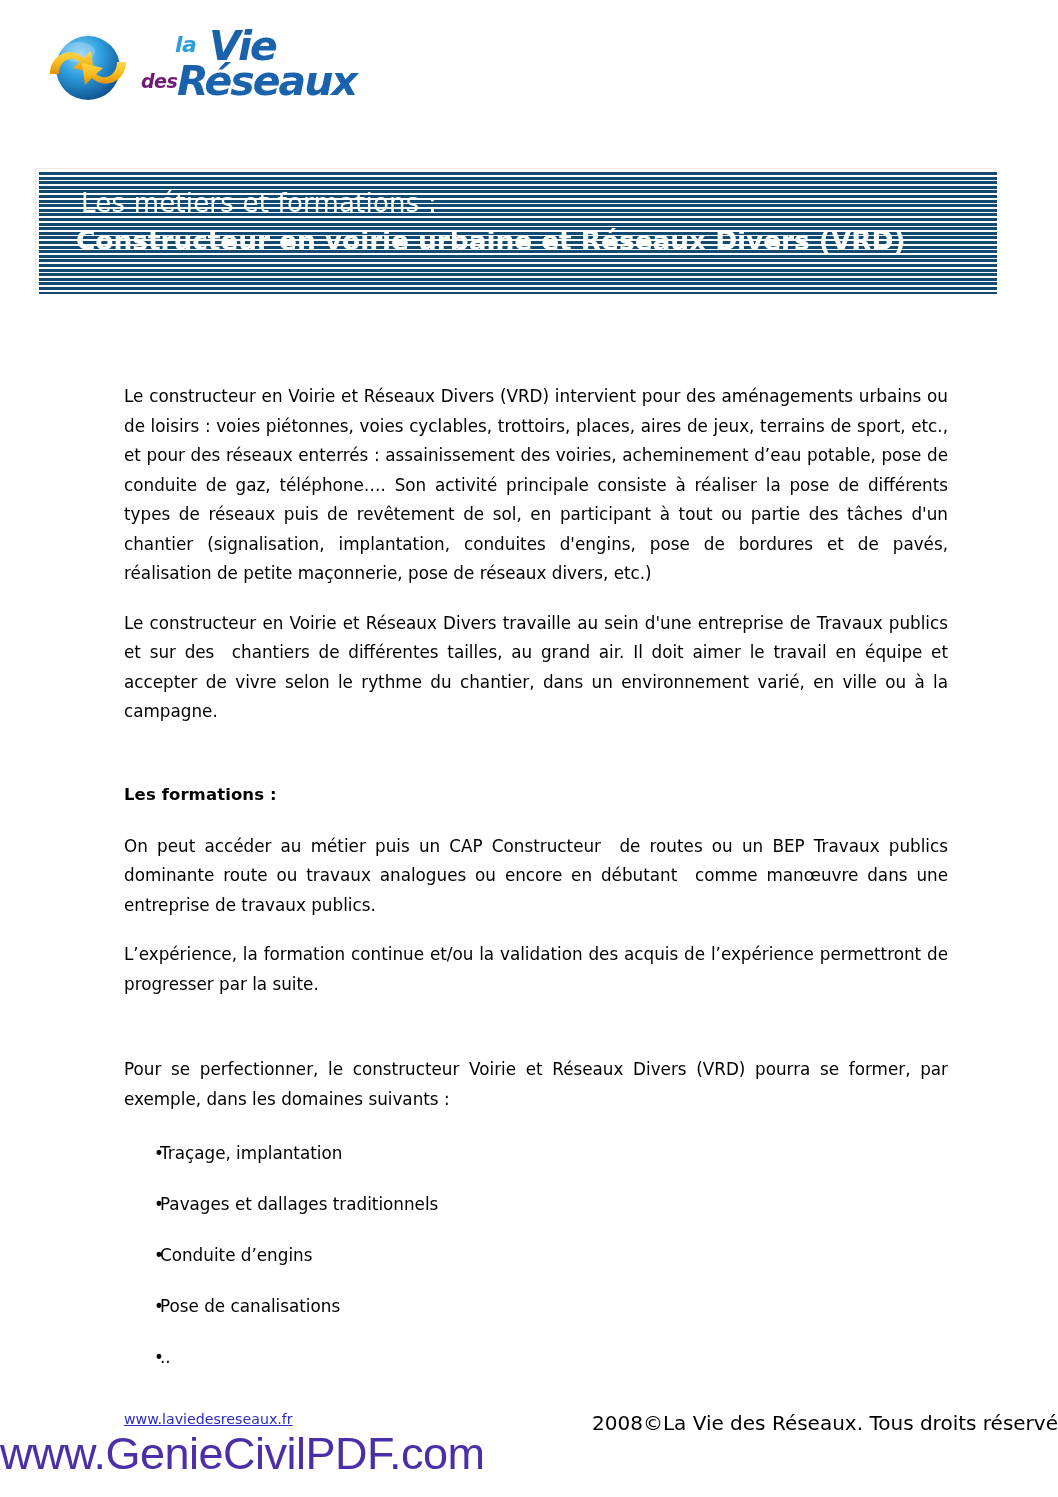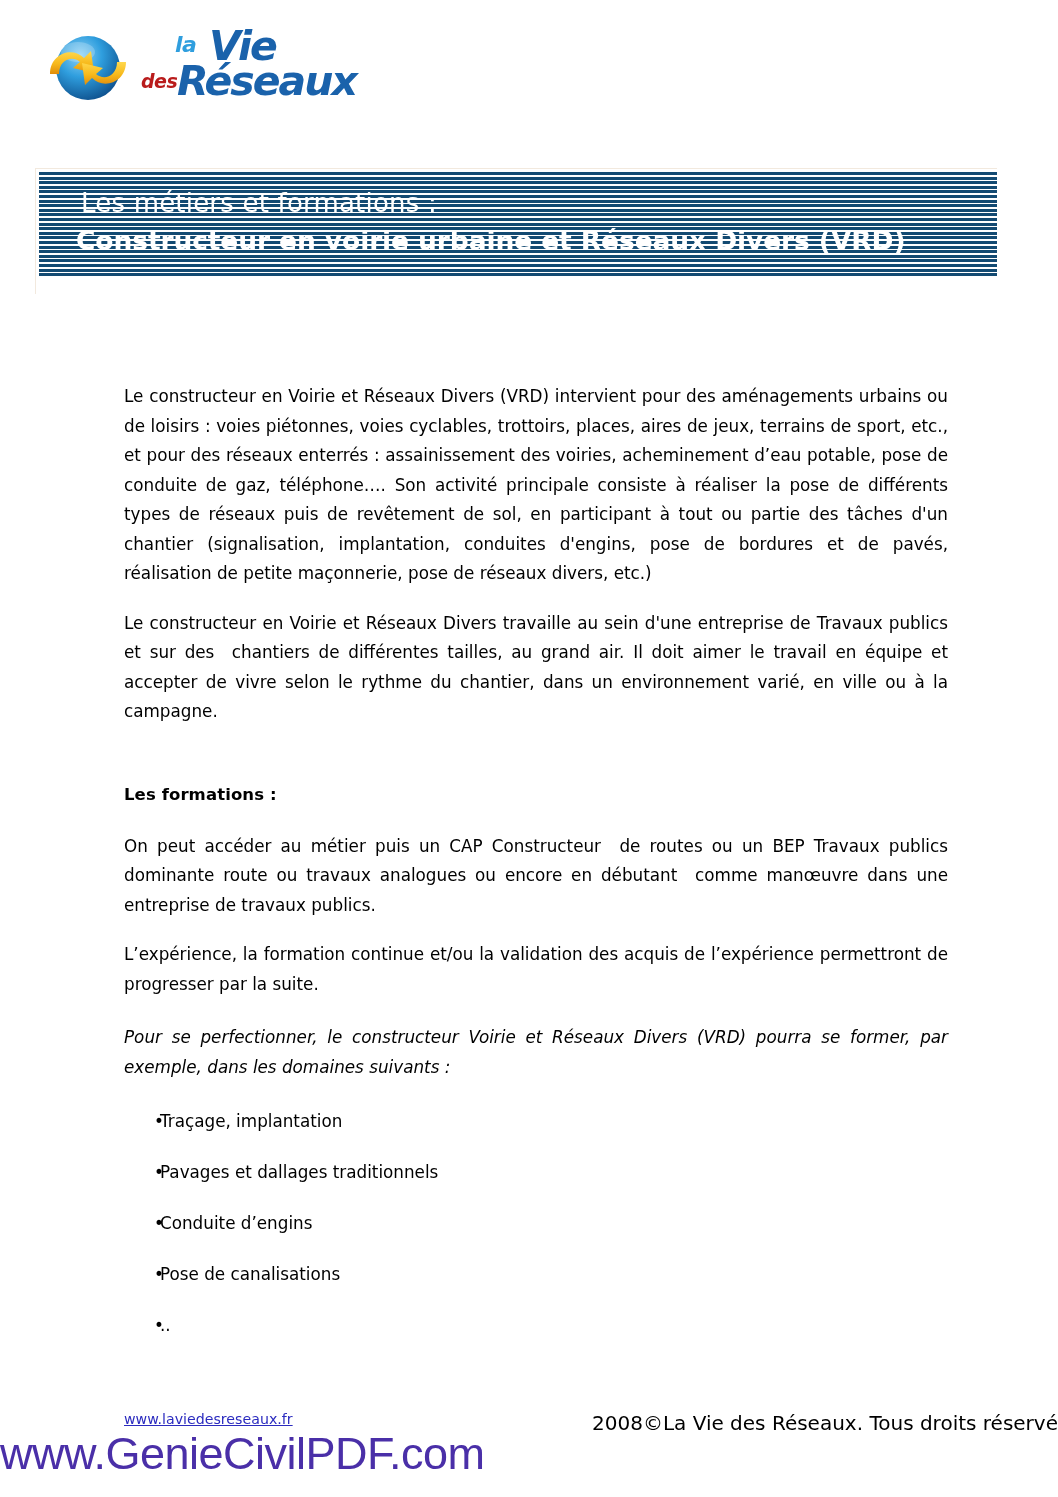--- a/index.html
+++ b/index.html
@@ -61,21 +61,21 @@
     letter-spacing: -2px;
   }
   .logo-des {
     position: absolute;
     left: 0px;
     top: 44px;
     font-family: "DejaVu Sans", sans-serif;
     font-style: italic;
     font-weight: bold;
     font-size: 19px;
-    color: #b91c1c;
+    color: #701a75;
     letter-spacing: -0.5px;
     text-align: center;
   }
   .logo-reseaux {
     position: absolute;
     left: 36px;
     top: 31px;
     font-family: "DejaVu Sans", sans-serif;
     font-style: italic;
     font-weight: bold;
@@ -84,21 +84,21 @@
     letter-spacing: -2px;
     white-space: nowrap;
   }
 
   
   .banner {
     position: absolute;
     left: 35px;
     top: 168px;
     width: 962px;
-    height: 108px;
+    height: 126px;
   }
   .banner-bg {
     position: absolute;
     left: 4px;
     top: 4px;
     right: 0px;
     bottom: 0px;
     background-color: #134a72;
     background-image: repeating-linear-gradient(
       to bottom,
@@ -161,21 +161,21 @@
   .para {
     font-family: "DejaVu Sans", sans-serif;
     font-size: 16.8px;
     line-height: 29.5px;
     color: #000000;
     text-align: justify;
     margin: 0;
     white-space: pre-wrap;
   }
   .para.italic {
-    font-style: italic;
+    margin-top: 32px;
   }
   .sp-28 { height: 28px; }
   .sp-38 { height: 38px; }
   .sp-20 { height: 20px; }
   .sp-58 { height: 58px; }
   .sp-24 { height: 24px; }
 
   .bullets {
     margin: 0;
     padding: 0;

